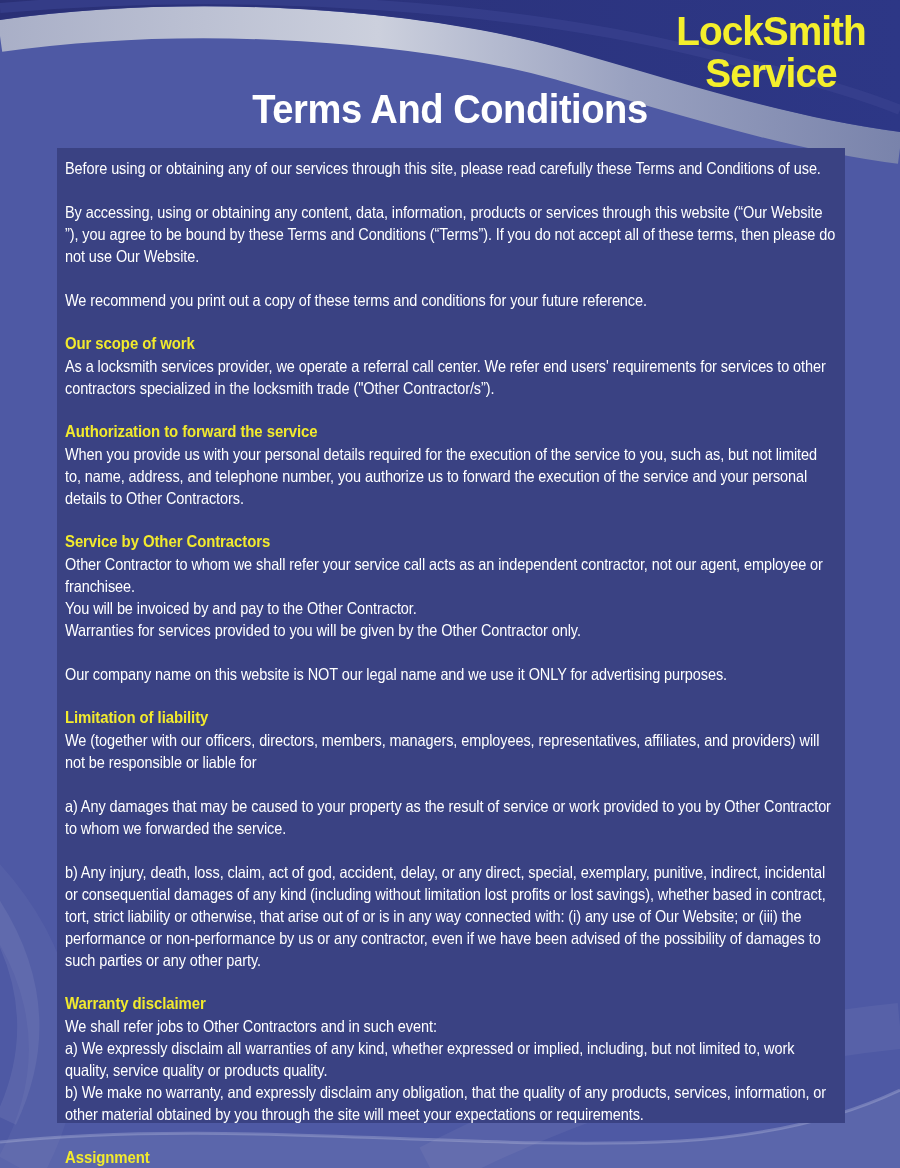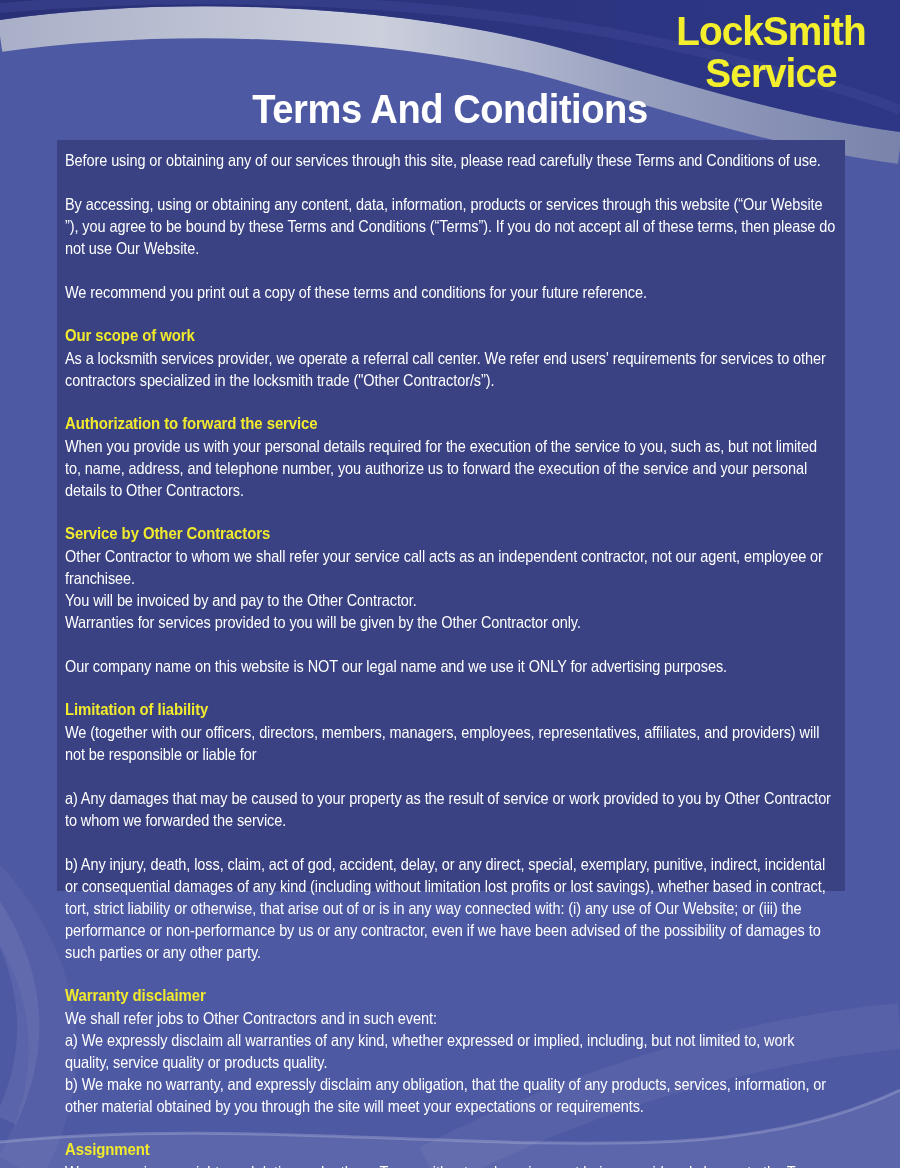--- a/index.html
+++ b/index.html
@@ -33,22 +33,22 @@
     color:#ffffff;
     font-weight:bold;
     font-size:41px;
     letter-spacing:-0.5px;
     transform:scaleX(0.93);
     transform-origin:center top;
     white-space:nowrap;
   }
   .panel {
     position:absolute;
-    left:57px; top:140px;
-    width:788px; height:751px;
+    left:57px; top:148px;
+    width:788px; height:975px;
     background:#3a4283;
   }
   .panel-inner {
     position:absolute; left:8px; top:9px;
     width:878px;
     transform:scaleX(0.879);
     transform-origin:0 0;
     color:#ffffff;
     font-size:16.5px;
     line-height:22px;

